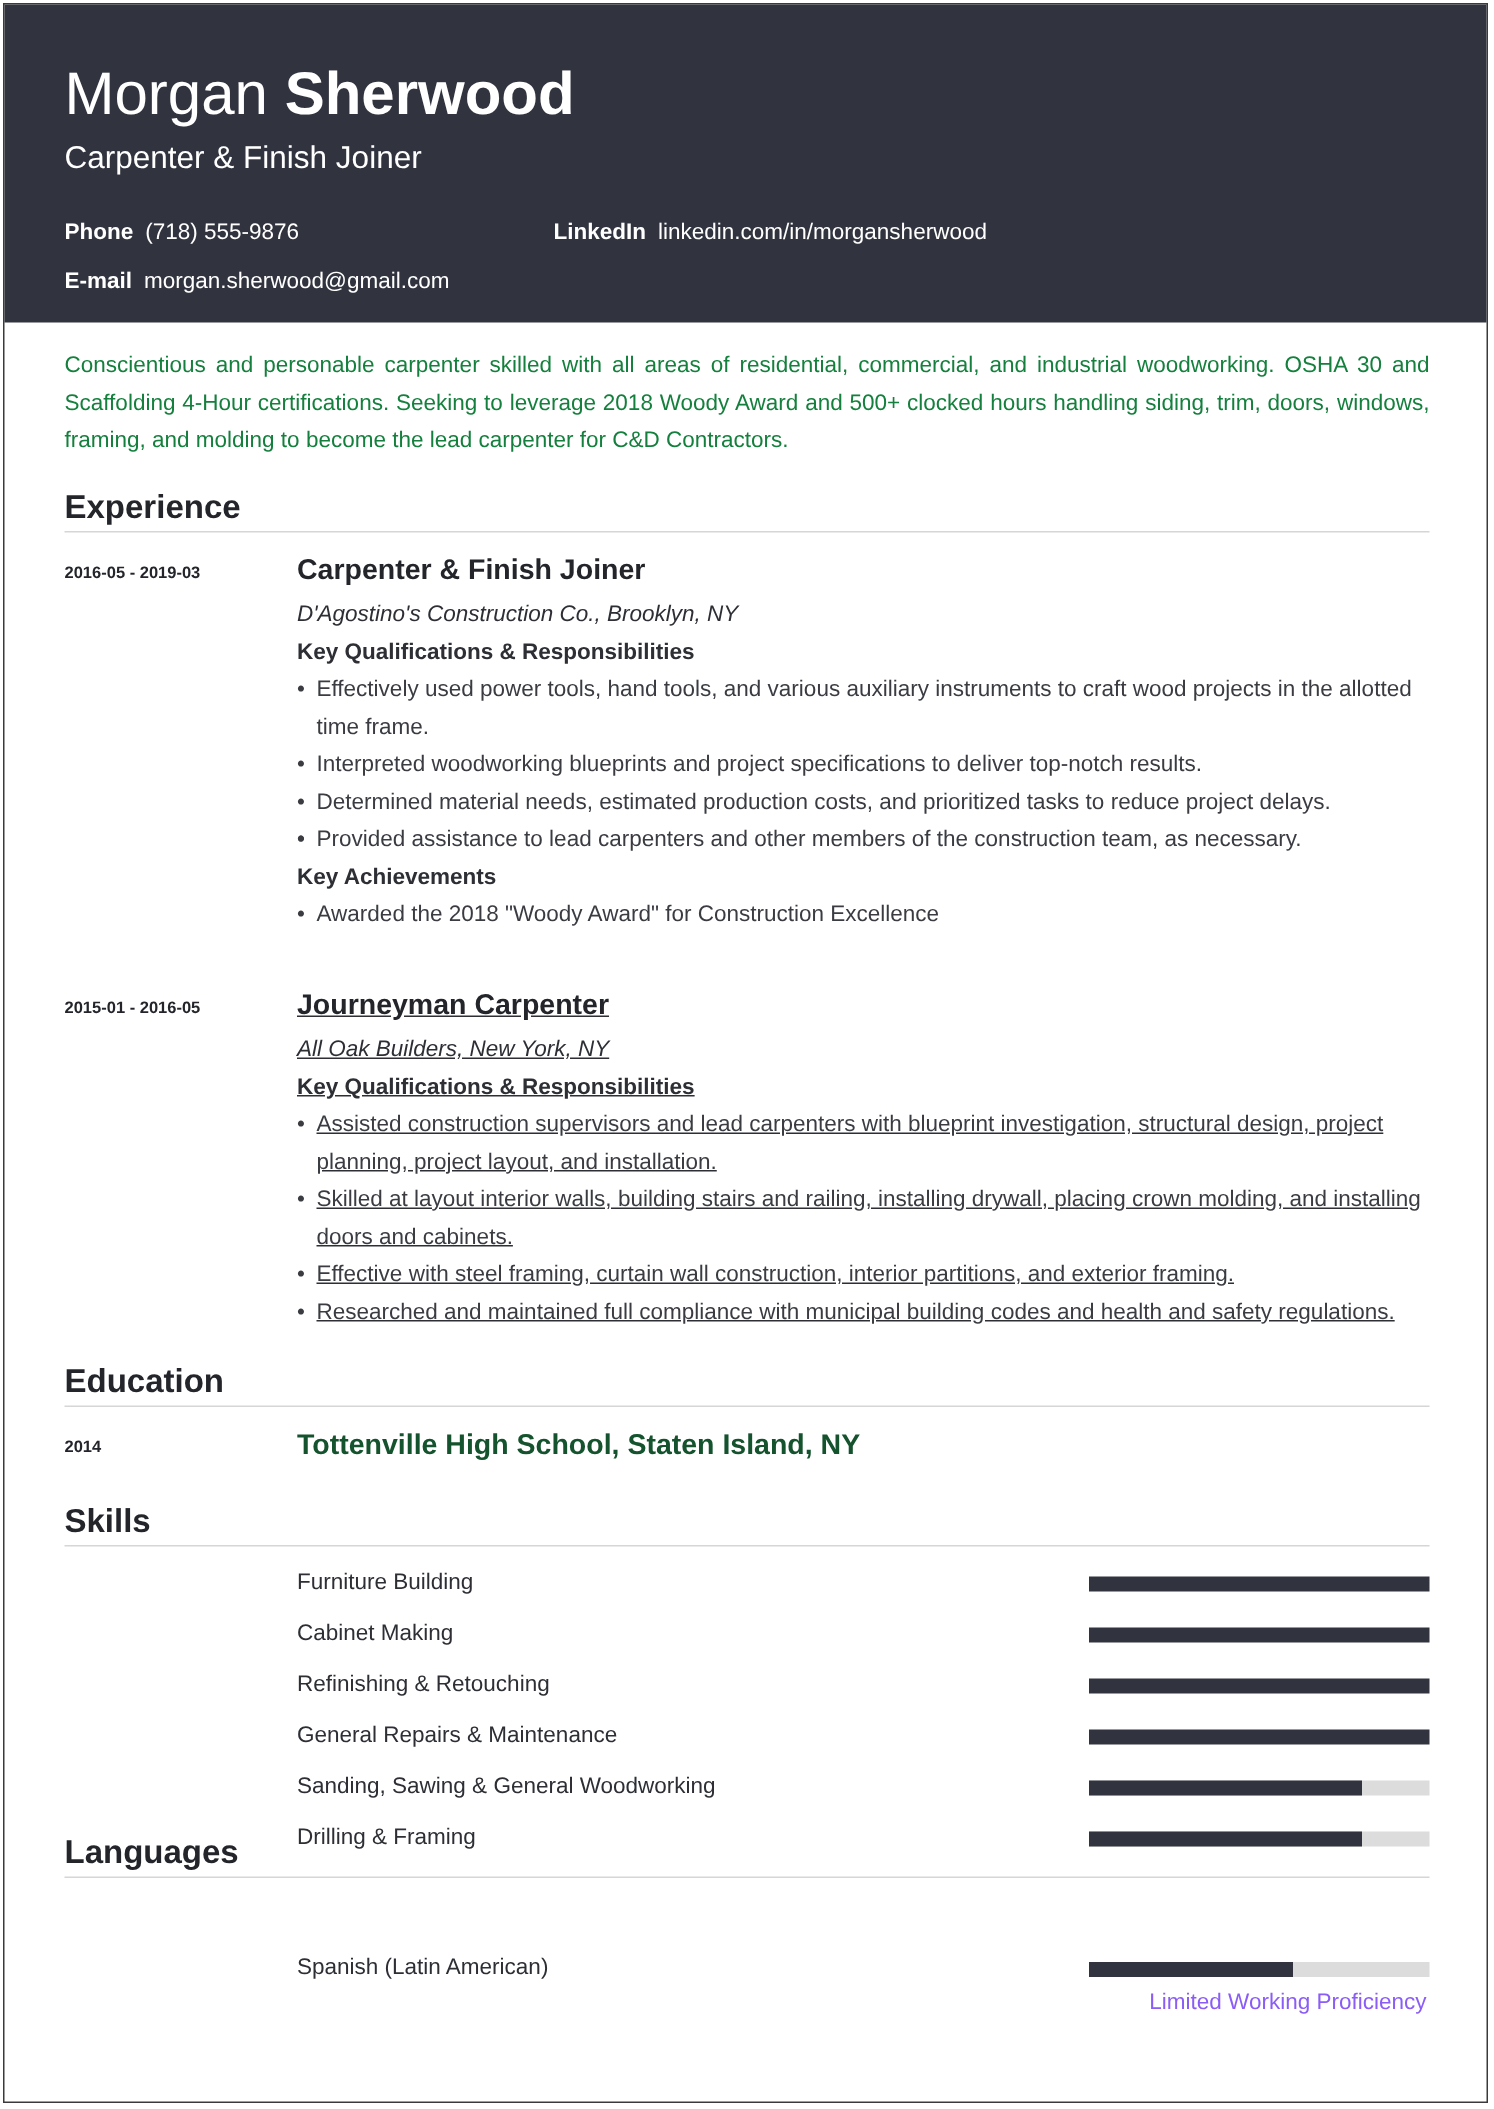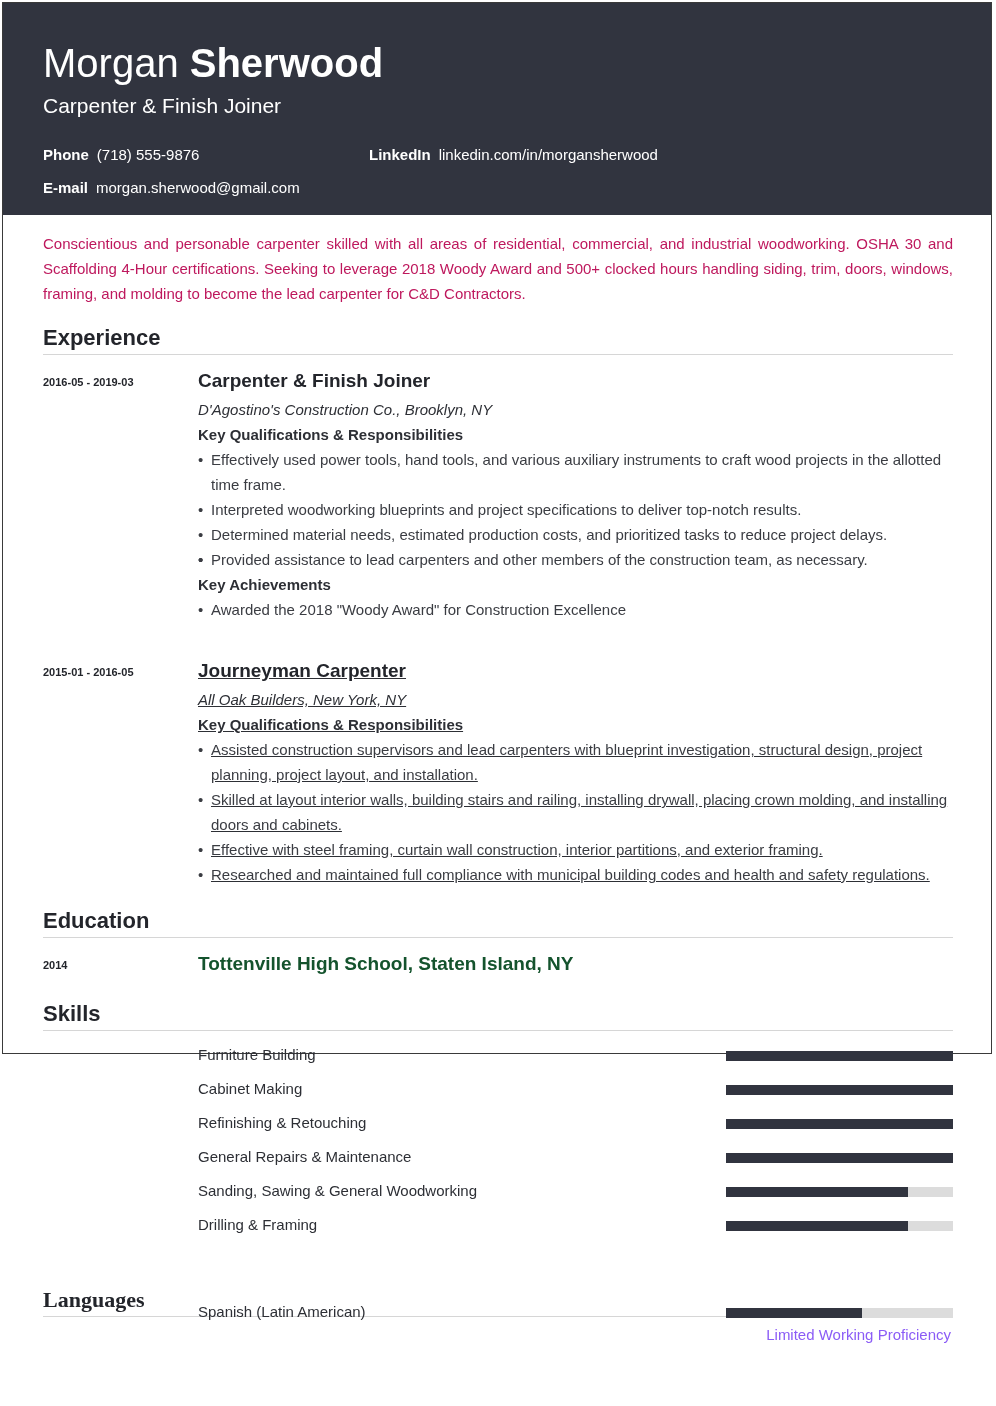--- a/index.html
+++ b/index.html
@@ -1,24 +1,24 @@
 <!DOCTYPE html>
 <html><head>
 <meta charset="utf-8">
 <style>
   html, body { margin: 0; padding: 0; background: #ffffff; }
   body { width: 996px; height: 1406px; position: relative; font-family: "Liberation Sans", sans-serif; color: #2d2f35; overflow: hidden; }
-  .page { position: absolute; left: 2px; top: 2px; width: 990px; height: 1052px; border: 1px solid #3a3a3a; background: #fff; box-sizing: border-box; }
+  .page { position: absolute; left: 2px; top: 2px; width: 990px; height: 1400px; border: 1px solid #3a3a3a; background: #fff; box-sizing: border-box; }
   .header { position: absolute; left: 0; top: 0; width: 100%; height: 212px; background: #31343f; color: #fff; }
   .name { position: absolute; left: 40px; top: 36px; font-size: 40px; line-height: 48px; font-weight: normal; margin: 0; }
   .name b { font-weight: bold; }
   .title { position: absolute; left: 40px; top: 90px; font-size: 21px; line-height: 26px; }
   .contact { position: absolute; font-size: 15px; line-height: 20px; white-space: nowrap; }
   .contact .lbl { font-weight: bold; margin-right: 8px; }
-  .summary { position: absolute; left: 40px; top: 228px; width: 910px; font-size: 15px; line-height: 25px; text-align: justify; color: #be185d; }
+  .summary { position: absolute; left: 40px; top: 228px; width: 910px; font-size: 15px; line-height: 25px; text-align: justify; color: #15803d; }
   .section-h { position: absolute; left: 40px; width: 910px; font-size: 22px; font-weight: bold; line-height: 28px; border-bottom: 1px solid #d6d6d6; padding-bottom: 2px; color: #23252b; }
   .date { position: absolute; left: 40px; font-size: 11px; font-weight: bold; line-height: 20px; color: #23252b; }
   .job { position: absolute; left: 195px; width: 755px; }
   .job-title { font-size: 19px; font-weight: bold; line-height: 28px; color: #23252b; }
   .company { font-size: 15px; font-style: italic; line-height: 25px; margin-top: 2px; color: #2d2f35; }
   .subh { font-size: 15px; font-weight: bold; line-height: 25px; color: #2d2f35; }
   ul.bl { list-style: none; margin: 0; padding: 0; }
   ul.bl li { position: relative; padding-left: 13px; font-size: 15px; line-height: 25px; color: #3a3c42; }
   ul.bl li .dot { position: absolute; left: 0; top: 0; }
   .edu-school { position: absolute; left: 195px; font-size: 19px; font-weight: bold; line-height: 24px; color: #14532d; }
@@ -120,21 +120,21 @@
         </div>
       </div>
       <div class="skill-row" style="top: 1212px;">
         <span class="skill-name">Drilling &amp; Framing</span>
         <div class="bar">
           <div class="fill" style="width: 80%;"></div>
         </div>
       </div>
     </div>
 
-  <div class="section-h" style="top:1283px;font-family:Liberation Serif, serif;">Languages</div>
+  <div class="section-h" style="top:1218px;">Languages</div>
   <div class="skill-row" style="top:1299px;">
     <span class="skill-name">Spanish (Latin American)</span>
     <div class="bar">
         <div class="fill" id="lang-fill-0" style="width: 60%;"></div>
       </div>
   </div>
   <div class="prof" style="top:1322px;">Limited Working Proficiency</div>
 
 </div>
 

